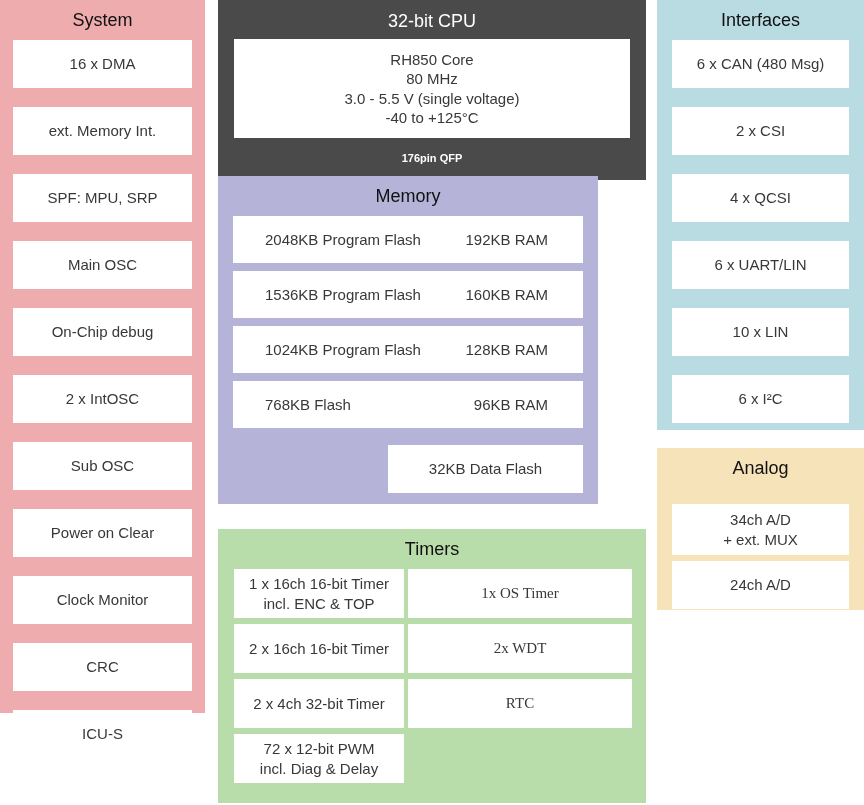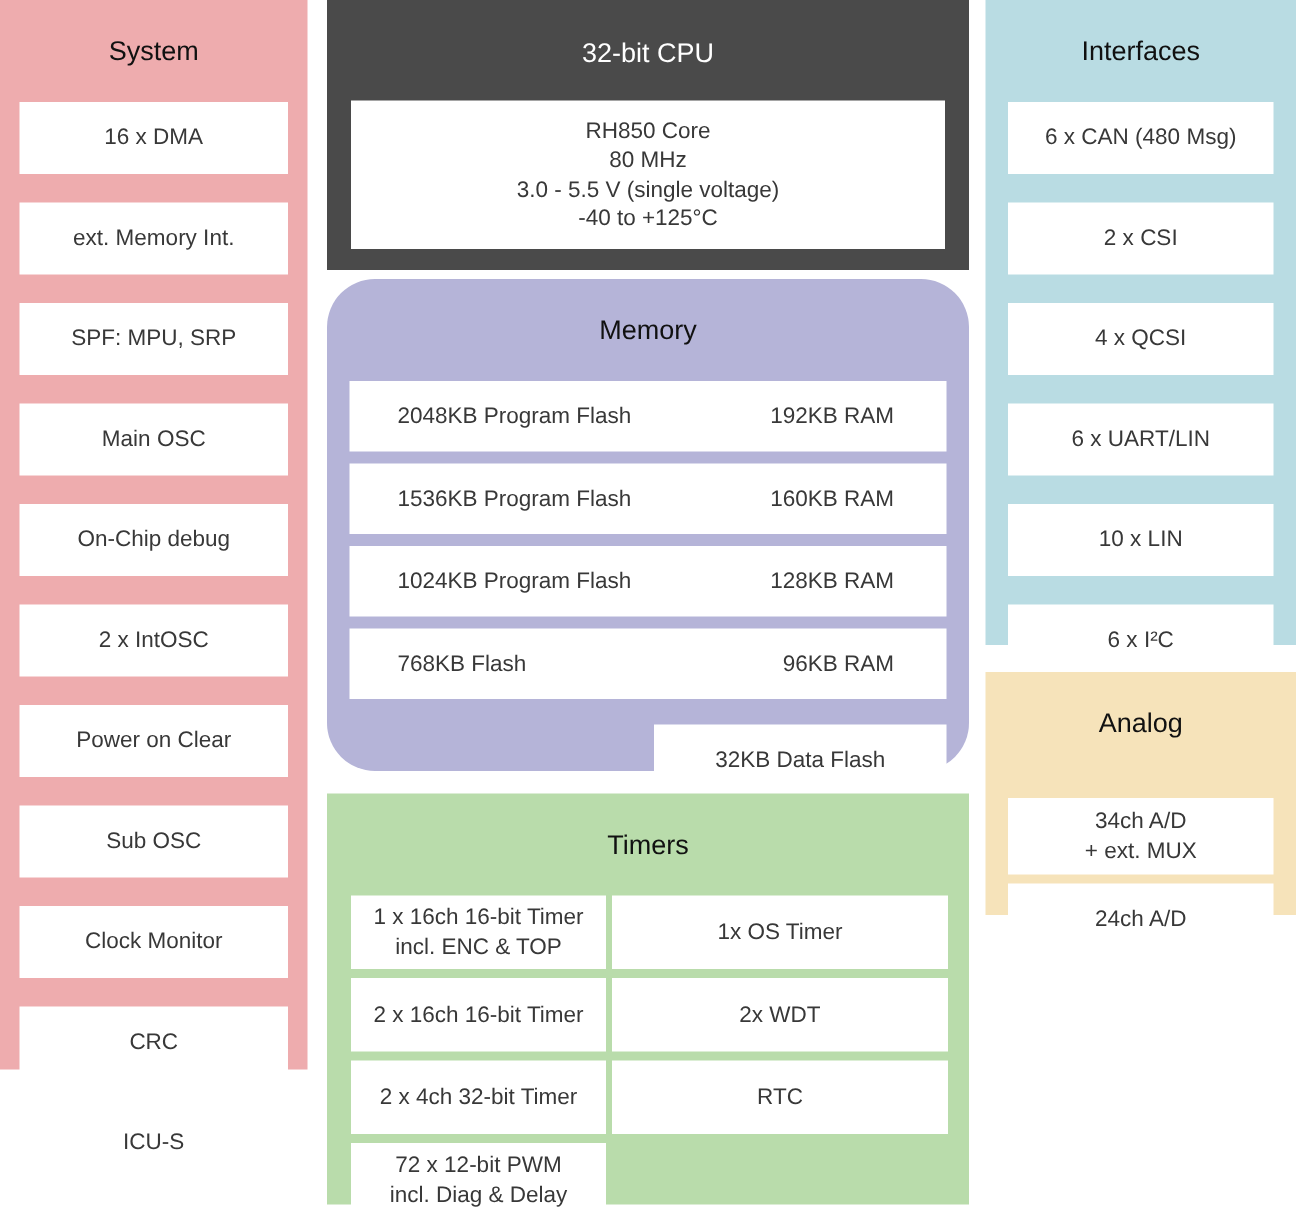--- a/index.html
+++ b/index.html
@@ -5,21 +5,21 @@
   html,body { margin:0; padding:0; }
   body {
     width:864px; height:805px;
     background:#ffffff;
     font-family:"Liberation Sans", sans-serif;
     position:relative;
     color:var(--text);
   }
   .panel { position:absolute; box-sizing:border-box; }
   .panel h2 {
-    margin:14px; font-size:18px; font-weight:400; text-align:center;
+    margin:0; font-size:18px; font-weight:400; text-align:center;
     height:40px; line-height:40px; color:var(--title-text);
     white-space:nowrap;
   }
   .stack { display:flex; flex-direction:column; gap:19px; padding:0 13px; }
   .box {
     background:var(--box-bg);
     min-height:48px;
     display:flex; align-items:center; justify-content:center;
     text-align:center; font-size:15px; color:var(--text);
     white-space:pre-line; line-height:1.3;
@@ -30,35 +30,35 @@
   .system .box { height:48px; }
   
   .cpu { left:218px; top:0; width:428px; height:180px; background:var(--cpu-bg); }
   .cpu h2 { color:var(--cpu-text); height:39px; line-height:42px; }
   .cpu-core { margin:0 16px; height:99px; }
   .cpu-package {
     height:41px; line-height:41px; text-align:center;
     color:var(--cpu-text); font-size:11px;font-weight:bold;
   }
   
-  .memory { left:218px; top:186px; width:428px; height:328px; background:var(--memory-bg);border-radius:32px; }
+  .memory { left:218px; top:176px; width:380px; height:328px; background:var(--memory-bg); }
   .memory .stack { padding:0 15px; gap:8px; }
   .mem-row {
     height:47px; min-height:47px;
     justify-content:space-between;
     padding:0 35px 0 32px; text-align:left;
   }
   .mem-row .ram { text-align:right; }
   .data-flash { width:195px; height:48px; align-self:flex-end; margin-top:9px; }
   
   .timers { left:218px; top:529px; width:428px; height:274px; background:var(--timers-bg); }
   .timers-grid { display:flex; gap:4px; padding:0 14px 0 16px; }
   .timers-col { display:flex; flex-direction:column; gap:6px; }
   .timers-col.left { width:170px; }
-  .timers-col.right { flex:1; }
+  .timers-col.right { flex:1;font-family:Liberation Serif, serif; }
   .timers .box { height:49px; }
   
   .interfaces { left:657px; top:0; width:207px; height:430px; background:var(--interfaces-bg); }
   .interfaces .stack { padding:0 15px; }
   .interfaces .box { height:48px; }
   
   .analog { left:657px; top:448px; width:207px; height:162px; background:var(--analog-bg); }
   .analog .stack { padding:16px 15px; gap:6px; }
   .analog .box-tall { height:51px; }
   .analog .box-short { height:48px; }
@@ -70,22 +70,22 @@
 
   <section class="panel system">
     <h2>System</h2>
     <div class="stack">
       <div class="box">16 x DMA</div>
       <div class="box">ext. Memory Int.</div>
       <div class="box">SPF: MPU, SRP</div>
       <div class="box">Main OSC</div>
       <div class="box">On-Chip debug</div>
       <div class="box">2 x IntOSC</div>
+      <div class="box">Sub OSC</div>
       <div class="box">Power on Clear</div>
-      <div class="box">Sub OSC</div>
       <div class="box">Clock Monitor</div>
       <div class="box">CRC</div>
       <div class="box">ICU-S</div>
     </div>
   </section>
 
   <section class="panel cpu">
     <h2>32-bit CPU</h2>
     <div class="box cpu-core">RH850 Core
 80 MHz

